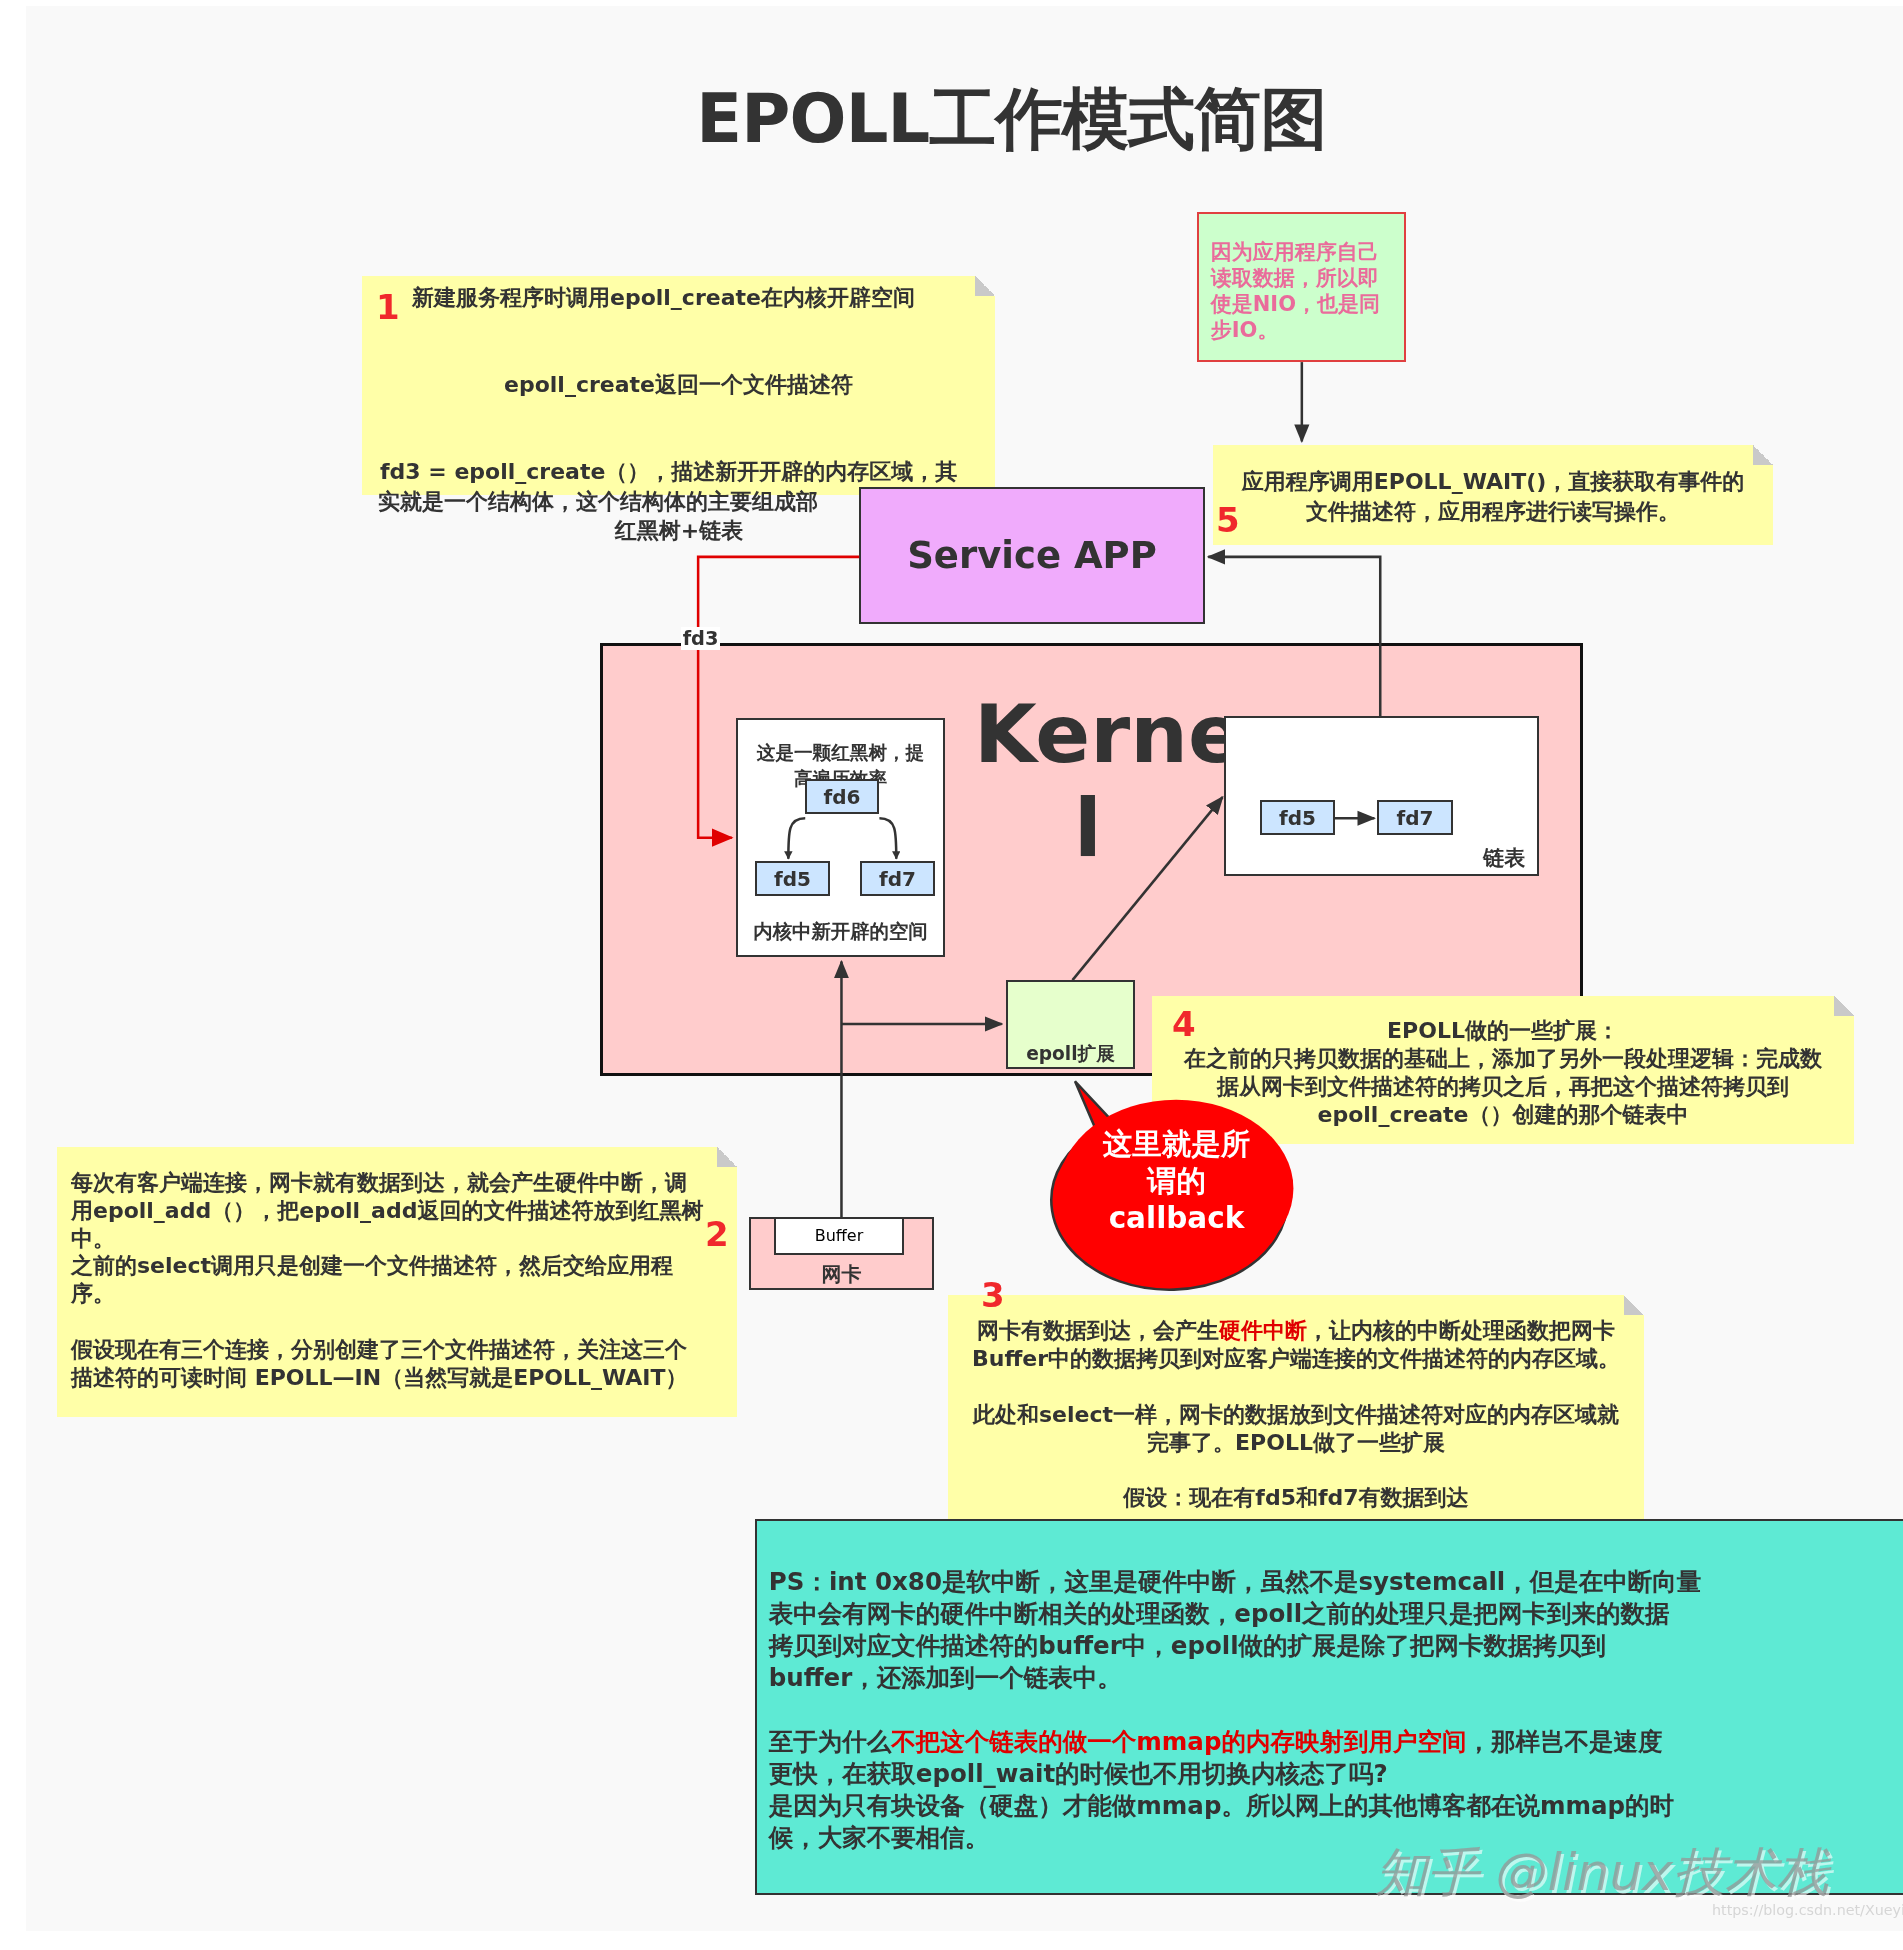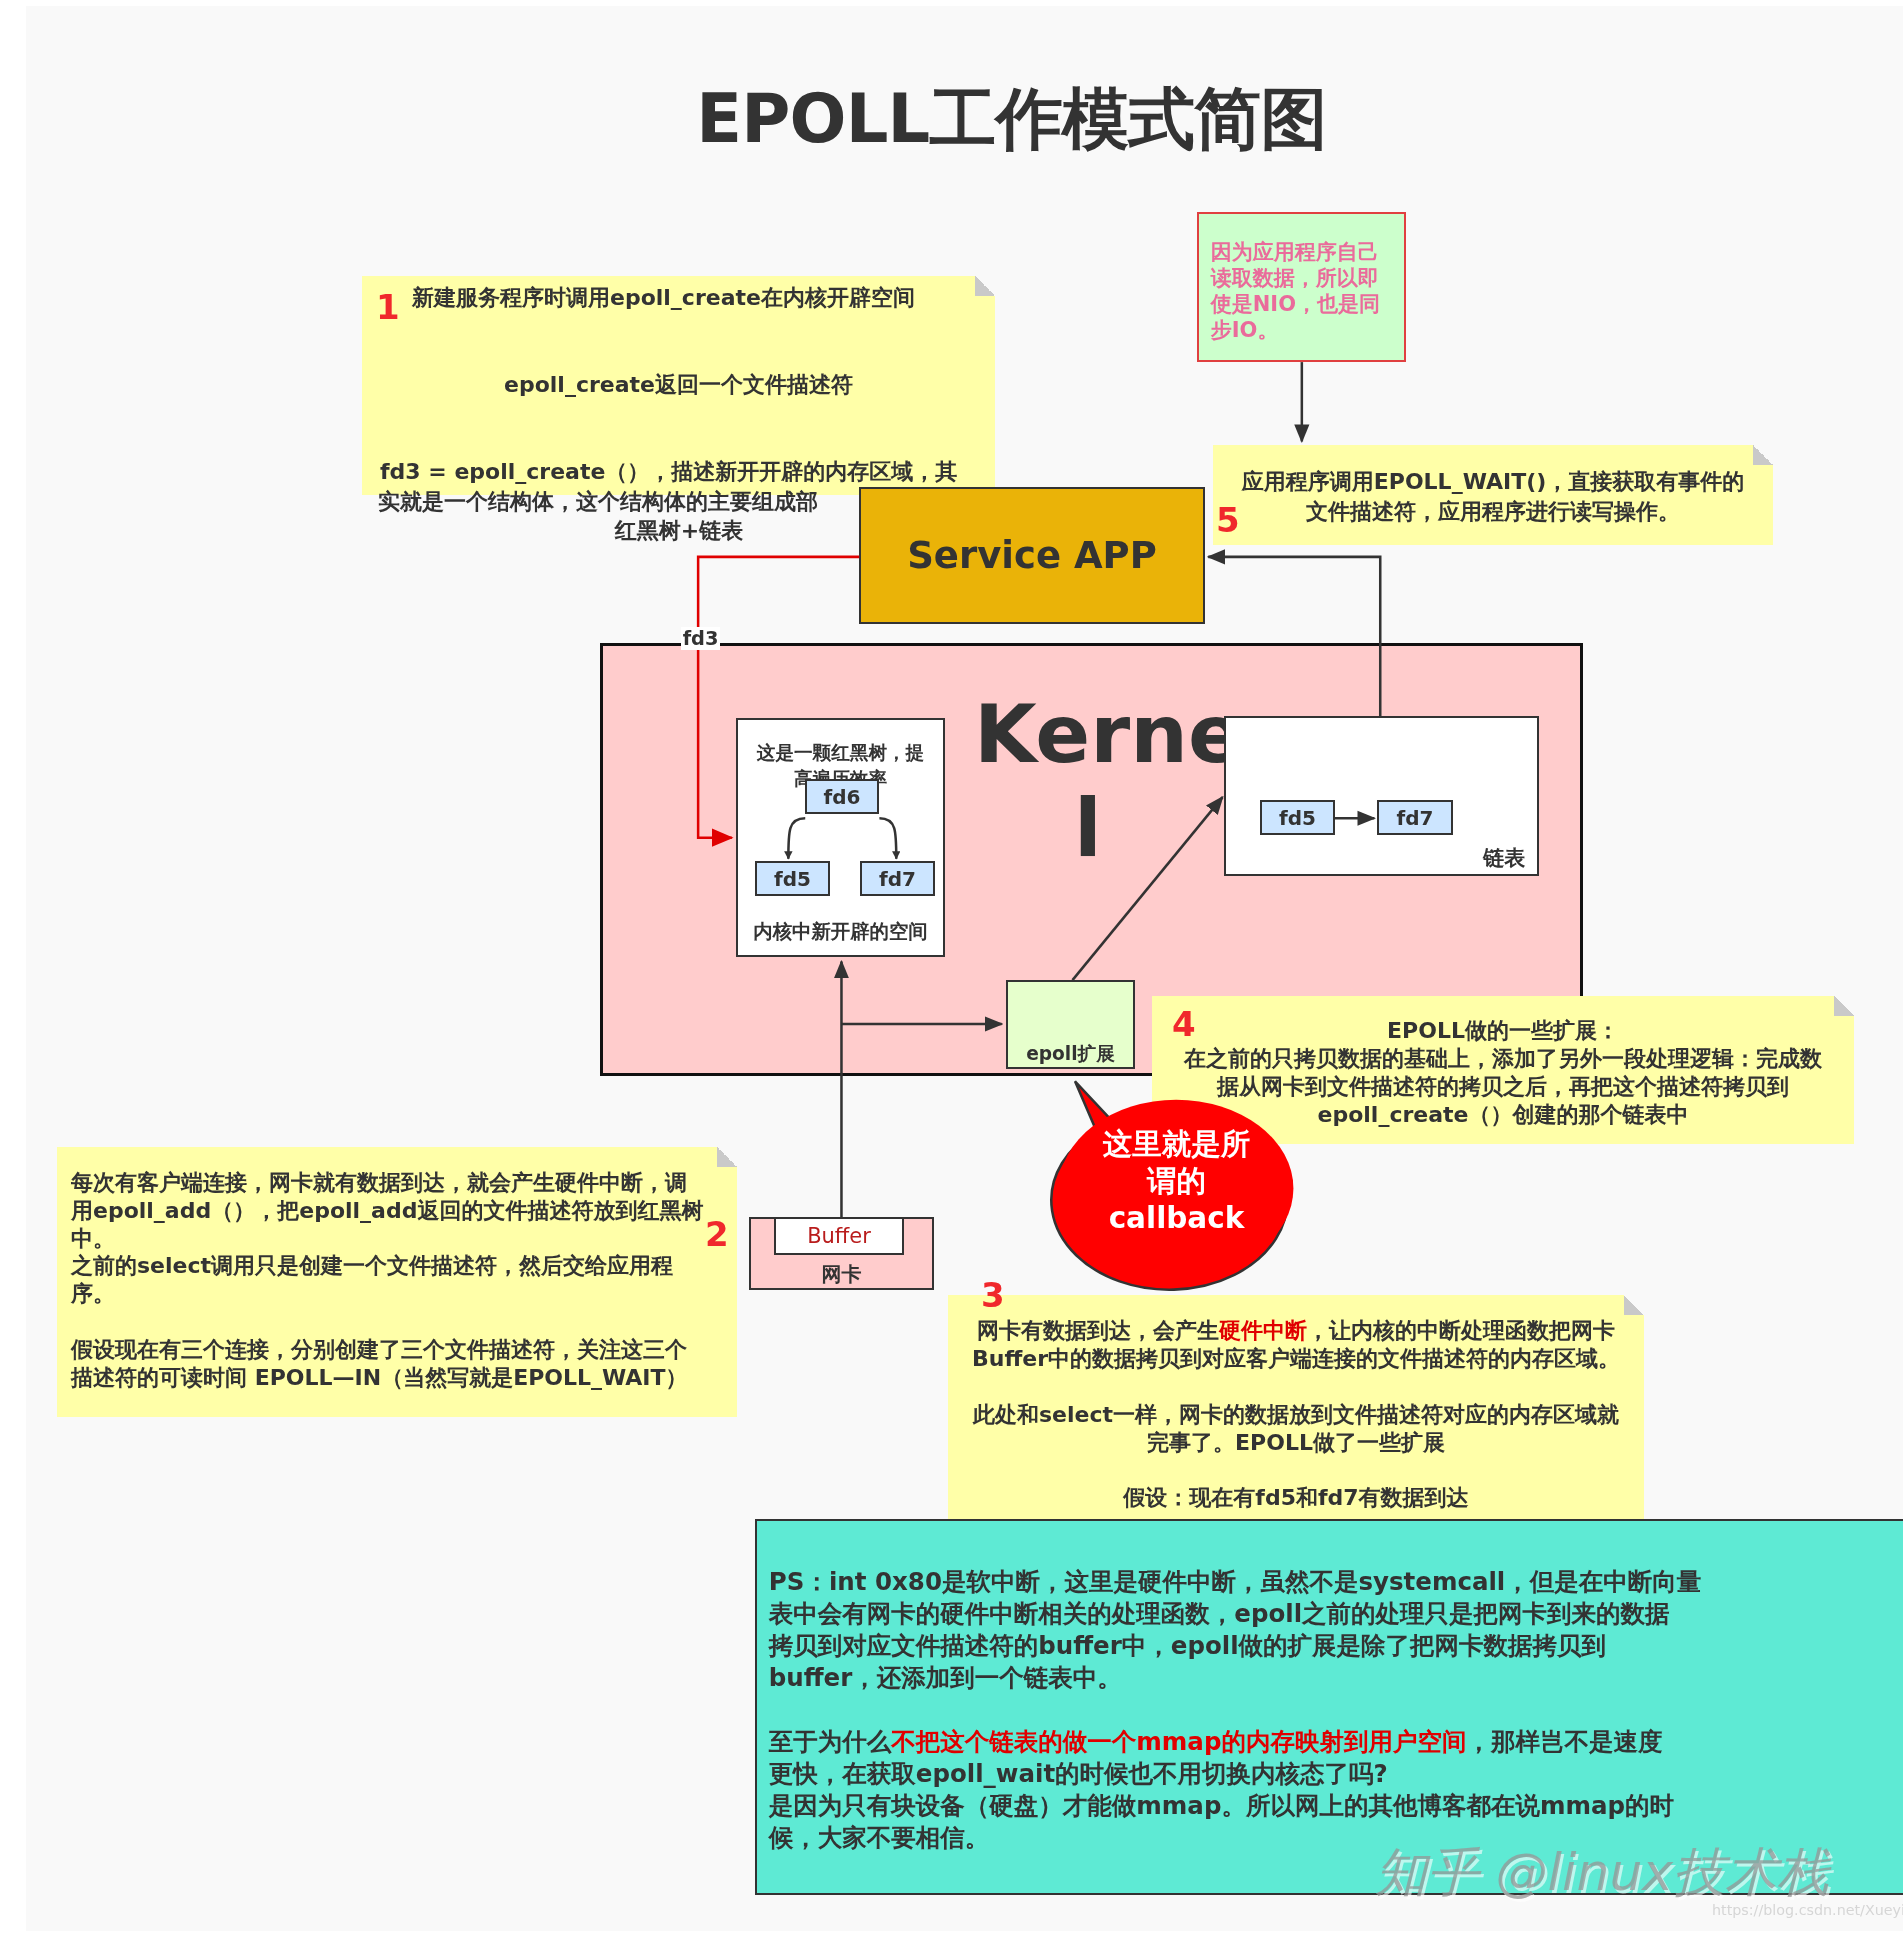--- a/index.html
+++ b/index.html
@@ -64,21 +64,21 @@
 <div class="t center" style="left:1213px;top:467px;width:560px;">应用程序调用EPOLL_WAIT()，直接获取有事件的</div>
 <div class="t center" style="left:1213px;top:497px;width:560px;">文件描述符，应用程序进行读写操作。</div>
 <div class="num" style="left:1216px;top:500px;">5</div>
 
 <div class="box" style="left:600px;top:643px;width:983px;height:433px;background:#ffcccc;border-width:3.4px;border-color:#111;"></div>
 <div class="abs" style="left:974px;top:687px;width:228px;text-align:center;font-weight:bold;font-size:81px;line-height:94px;color:#333;">
   <div>Kerne</div>
   <div>l</div>
 </div>
 
-<div class="box" style="left:859px;top:487px;width:346px;height:137px;background:#eab308;display:flex;align-items:center;justify-content:center;">
+<div class="box" style="left:859px;top:487px;width:346px;height:137px;background:#f0abfc;display:flex;align-items:center;justify-content:center;">
   <span style="font-weight:bold;font-size:37px;color:#333;">Service APP</span>
 </div>
 
 <div class="box" style="left:736px;top:718px;width:209px;height:239px;background:#ffffff;">
   <div class="center" style="position:absolute;left:0;top:20px;width:100%;font-weight:bold;font-size:18.6px;">这是一颗红黑树，提</div>
   <div class="center" style="position:absolute;left:0;top:46px;width:100%;font-weight:bold;font-size:18.6px;">高遍历效率</div>
   <div class="center" style="position:absolute;left:0;top:198px;width:100%;font-weight:bold;font-size:19.4px;">内核中新开辟的空间</div>
 </div>
 <div class="fdbox" style="left:805px;top:779px;width:74px;height:35px;">fd6</div>
 <div class="fdbox" style="left:755px;top:861px;width:75px;height:35px;">fd5</div>
@@ -89,21 +89,21 @@
 </div>
 <div class="fdbox" style="left:1260px;top:800px;width:75px;height:35px;">fd5</div>
 <div class="fdbox" style="left:1377px;top:800px;width:76px;height:35px;">fd7</div>
 
 <div class="box" style="left:1006px;top:980px;width:129px;height:89px;background:#e6ffcc;display:flex;align-items:flex-end;justify-content:center;">
   <span style="font-weight:bold;font-size:18.6px;">epoll扩展</span>
 </div>
 
 <div class="box" style="left:749px;top:1217px;width:185px;height:73px;background:#ffcccc;">
   <div class="box" style="left:23px;top:-2.5px;width:130px;height:38px;background:#fff;display:flex;align-items:center;justify-content:center;">
-    <span style="font-size:21px;color:#b91c1c;">Buffer</span>
+    <span style="font-size:16px;color:#000000;">Buffer</span>
   </div>
   <div class="center" style="position:absolute;left:0;top:42px;width:100%;font-weight:bold;font-size:20px;">网卡</div>
 </div>
 
 <svg width="1903" height="1951" style="pointer-events:none;" viewBox="0 0 2257 2313">
 
   <polyline points="1019,660 828,660 828,993 868,993" fill="none" stroke="#e00000" stroke-width="3" marker-end="url(#ahred)"></polyline>
 
   <polyline points="1637,849 1637,660 1433,660" fill="none" stroke="#333" stroke-width="3" marker-end="url(#ahbig)"></polyline>
 

